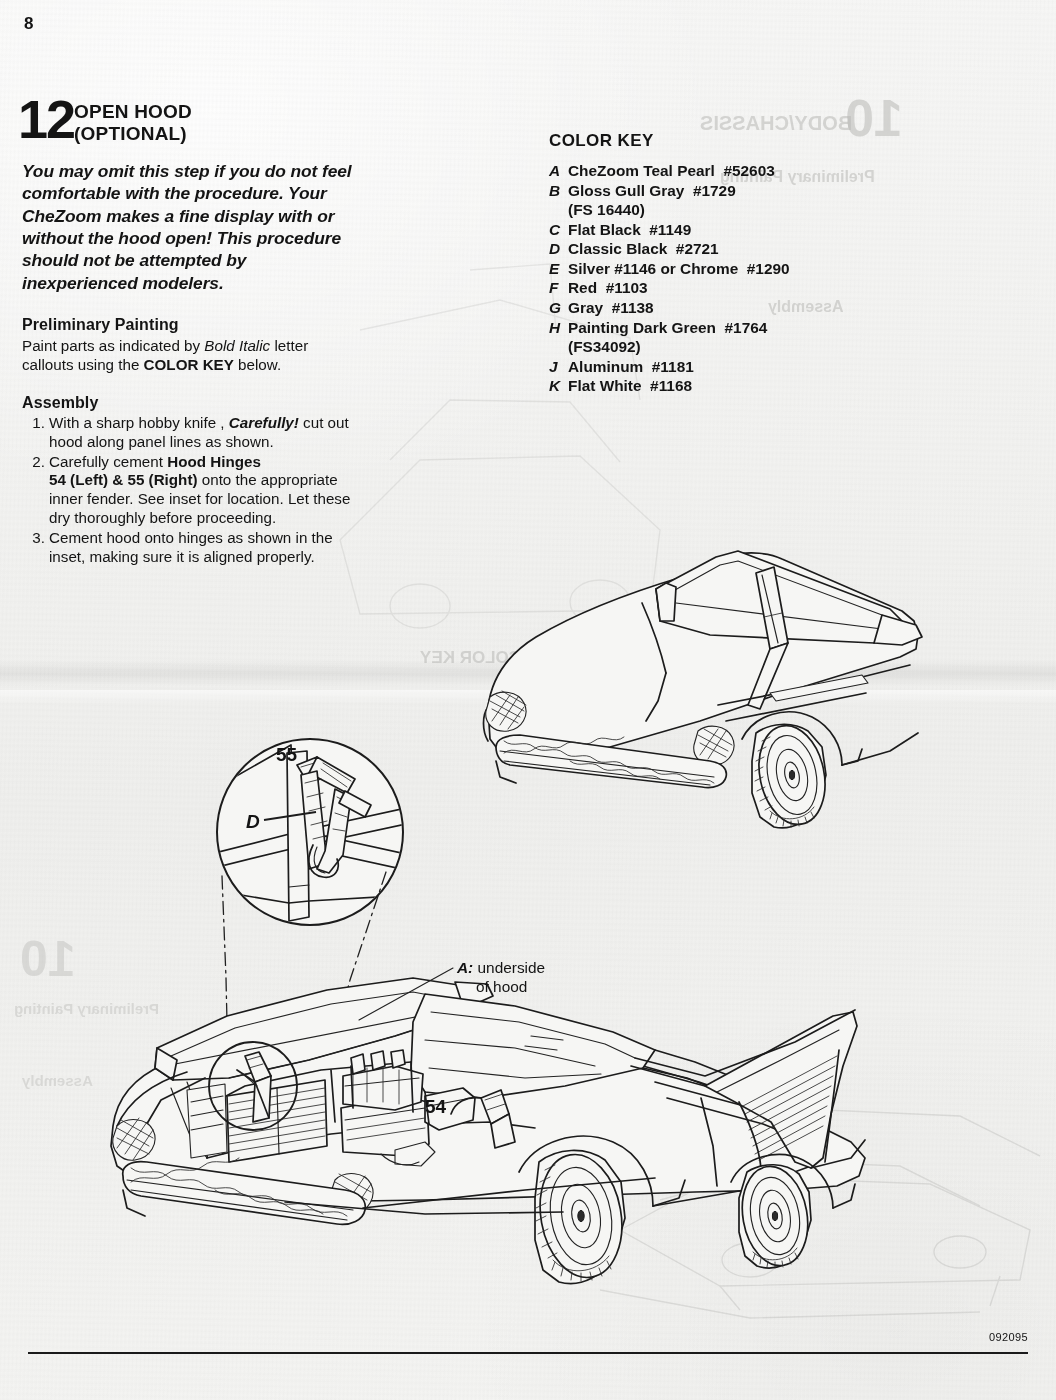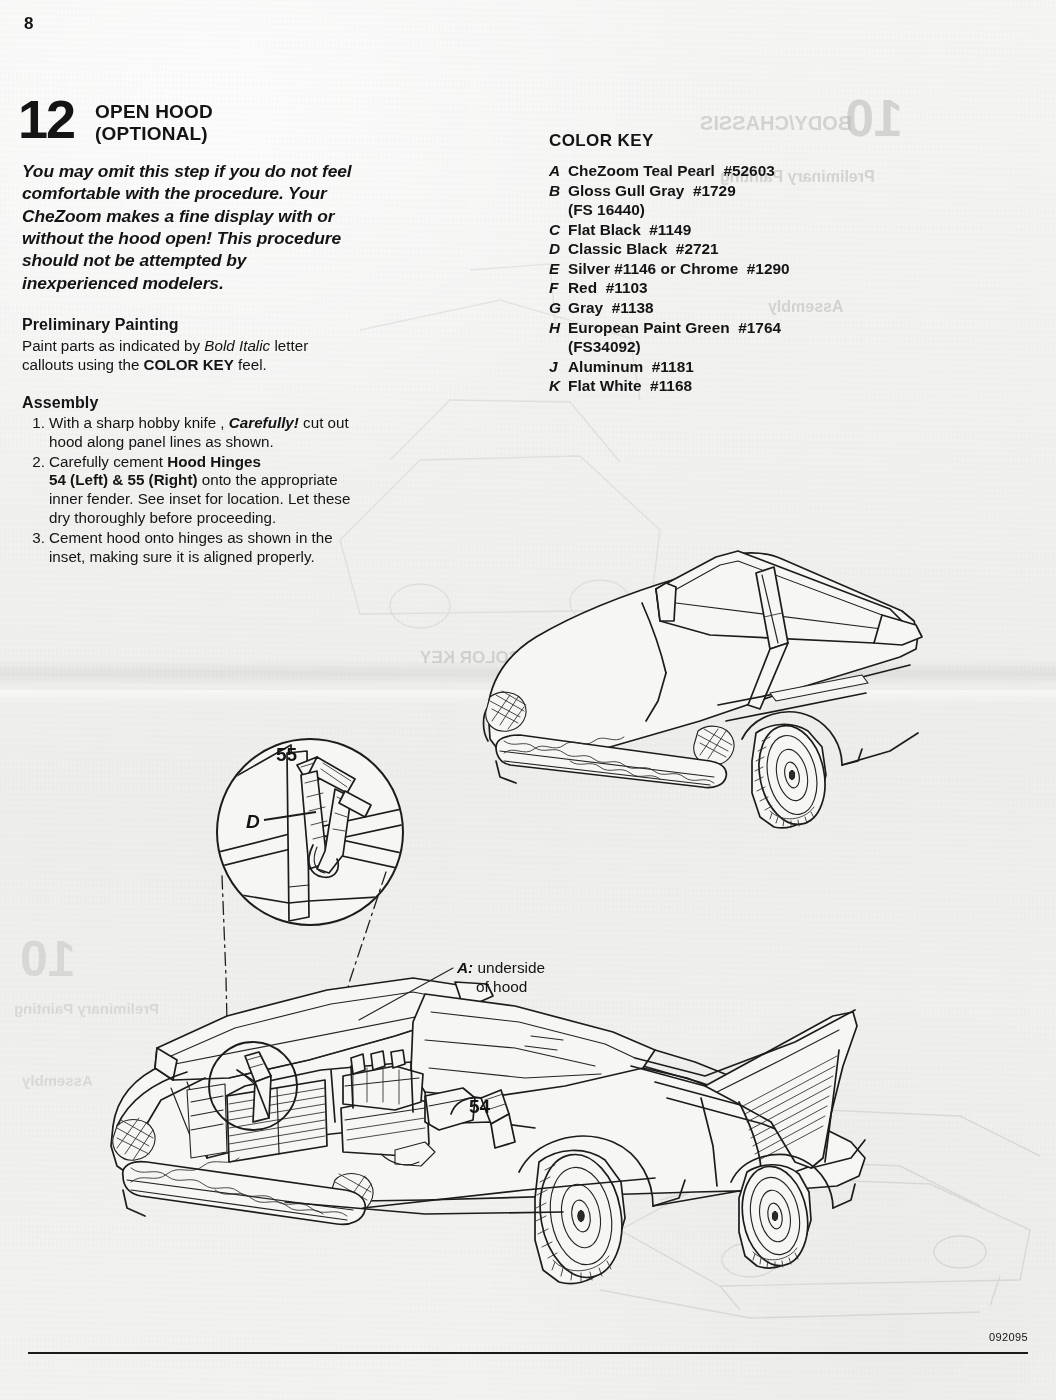--- a/index.html
+++ b/index.html
@@ -49,21 +49,21 @@
     filter:blur(.45px);
   }
 
   
   #page-number{
     position:absolute;left:24px;top:14px;
     font-size:17px;font-weight:bold;letter-spacing:.3px;
   }
 
   
-  #step-header{position:absolute;left:18px;top:95px;display:flex;align-items:flex-start;gap:21px;}
+  #step-header{position:absolute;left:18px;top:95px;display:flex;align-items:flex-start;}
   #step-number{
     font-size:54px;font-weight:bold;line-height:.92;letter-spacing:-2px;
     font-family:"Liberation Sans", sans-serif;
   }
   #step-title-block{padding-top:6px;}
   .step-title-line{font-size:19px;font-weight:bold;line-height:1.18;letter-spacing:.2px;}
 
   
   #left-column{position:absolute;left:22px;top:160px;width:330px;}
   #optional-note{
@@ -85,21 +85,21 @@
   #color-key{position:absolute;left:549px;top:131px;width:330px;}
   #color-key-title{font-size:17px;font-weight:bold;letter-spacing:.4px;margin-bottom:10px;}
   .ck-row{display:flex;font-size:15.4px;font-weight:bold;line-height:1.27;}
   .ck-letter{width:19px;flex:0 0 19px;font-style:italic;font-weight:bold;}
   .ck-sub{padding-left:19px;font-size:15.4px;font-weight:bold;line-height:1.27;}
 
   
   .art-label{position:absolute;font-weight:bold;pointer-events:none;}
   #label-55{left:276px;top:744px;font-size:19px;}
   #label-D{left:246px;top:811px;font-size:19px;font-style:italic;}
-  #label-54{left:425px;top:1096px;font-size:19px;margin-left:44px;}
+  #label-54{left:425px;top:1096px;font-size:19px;}
   #label-underside{
     left:457px;top:959px;font-size:15.4px;font-weight:normal;line-height:1.22;text-align:left;
   }
   #label-underside .lead{font-weight:bold;font-style:italic;}
   #label-underside .second{display:block;padding-left:19px;}
 
   
   #footer-rule{
     position:absolute;left:28px;top:1352px;width:1000px;height:2px;background:#1a1a1a;
   }
@@ -164,21 +164,21 @@
     <div class="step-title-line">OPEN HOOD</div>
     <div class="step-title-line">(OPTIONAL)</div>
   </div>
 </div>
 
 <div id="left-column">
 
   <p id="optional-note">You may omit this step if you do not feel comfortable with the procedure. Your CheZoom makes a fine display with or without the hood open! This procedure should not be attempted by inexperienced modelers.</p>
 
   <div class="section-heading">Preliminary Painting</div>
-  <p id="prelim-body"><span>Paint parts as indicated by </span><i>Bold Italic</i><span> letter callouts using the </span><b>COLOR KEY</b><span> feel.</span></p>
+  <p id="prelim-body"><span>Paint parts as indicated by </span><i>Bold Italic</i><span> letter callouts using the </span><b>COLOR KEY</b><span> below.</span></p>
 
   <div class="section-heading">Assembly</div>
   <ul id="assembly-list">
     <li><span class="num">1.</span><span>With a sharp hobby knife , </span><i>Carefully!</i><span> cut out hood along panel lines as shown.</span></li>
     <li><span class="num">2.</span><span>Carefully cement  </span><b>Hood Hinges</b><br><b>54 (Left) &amp; 55 (Right)</b><span> onto the appropriate inner fender.  See inset for location.  Let these dry thoroughly before proceeding.</span></li>
     <li><span class="num">3.</span><span>Cement hood onto hinges as shown in the inset, making sure it is aligned properly.</span></li>
   </ul>
 </div>
 
 <div id="color-key">
@@ -229,21 +229,21 @@
 
   <div class="ck-row">
     <span class="ck-letter">G</span>
     <span>Gray</span>
     <span>&nbsp;&nbsp;</span>
     <span>#1138</span>
   </div>
 
   <div class="ck-row">
     <span class="ck-letter">H</span>
-    <span>European Paint Green</span>
+    <span>Painting Dark Green</span>
     <span>&nbsp;&nbsp;</span>
     <span>#1764</span>
   </div>
   <div class="ck-sub">(FS34092)</div>
 
   <div class="ck-row">
     <span class="ck-letter">J</span>
     <span>Aluminum</span>
     <span>&nbsp;&nbsp;</span>
     <span>#1181</span>

